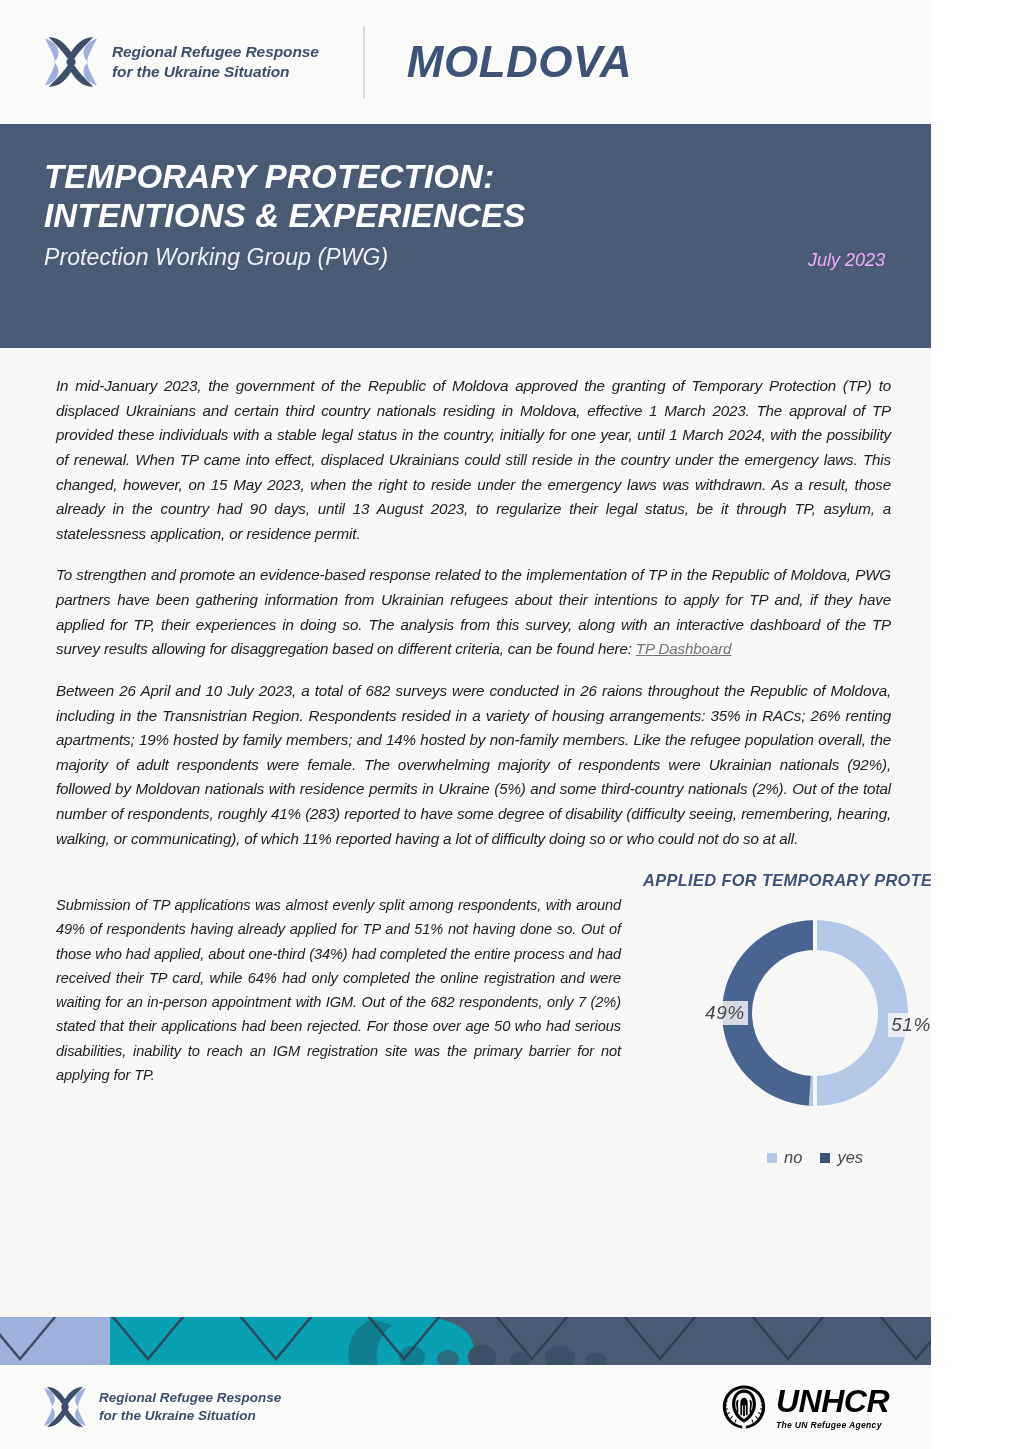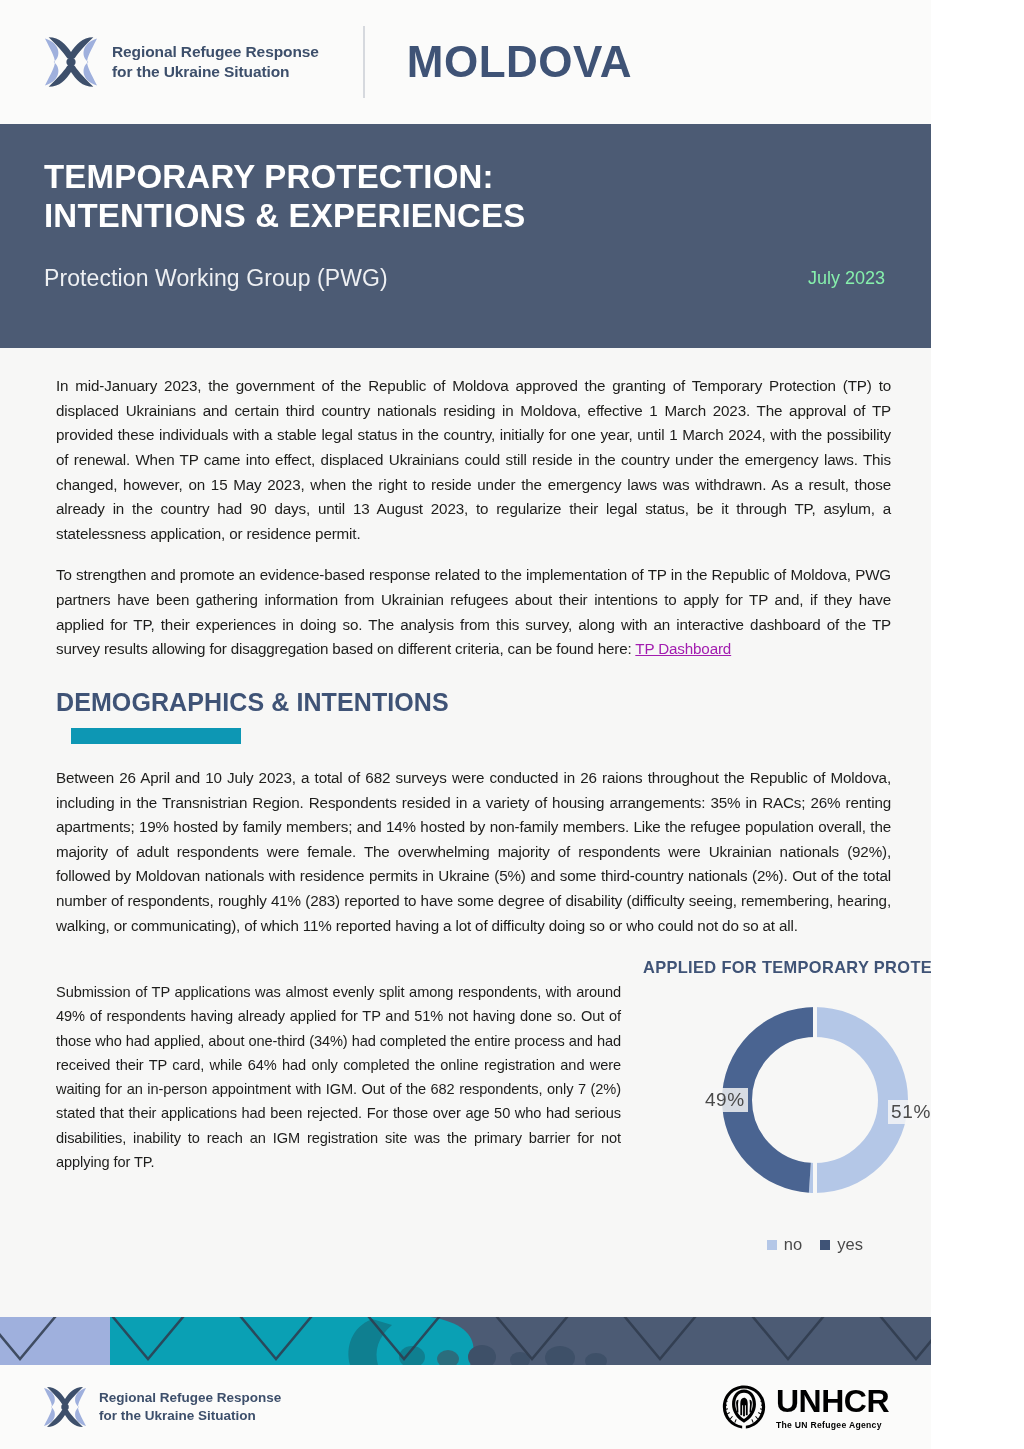--- a/index.html
+++ b/index.html
@@ -10,20 +10,21 @@
     background: #ffffff;
     font-family: "Liberation Sans", sans-serif;
   }
 
   .page {
     position: relative;
     width: 931px;
     height: 1449px;
     background: #f7f7f6;
     overflow: hidden;
+    font-style: italic;
   }
 
   
   .topbar {
     position: relative;
     height: 124px;
     background: #fbfbfa;
     display: flex;
     align-items: center;
     padding-left: 40px;
@@ -62,51 +63,51 @@
   .banner-title {
     color: #ffffff;
     font-size: 33px;
     font-weight: 700;
     line-height: 1.18;
     letter-spacing: 0.2px;
     white-space: pre-line;
   }
   .banner-sub-row {
     display: flex;
-    align-items: center;
+    align-items: flex-end;
     justify-content: space-between;
-    margin-top: 29px;
+    margin-top: 8px;
   }
   .banner-subtitle {
     color: #eef0f3;
     font-size: 23px;
     font-weight: 400;
     letter-spacing: 0.1px;
   }
   .banner-date {
-    color: #86efac;
+    color: #f0abfc;
     font-size: 18px;
     font-weight: 400;
     padding-right: 4px;
   }
 
   
   .body-wrap {
     padding: 26px 40px 0 56px;
   }
   p.para {
     color: #1d1d1b;
     font-size: 15.2px;
     line-height: 1.62;
     text-align: justify;
     letter-spacing: -0.15px;
   }
   p.para + p.para { margin-top: 17px; }
   .link {
-    color: #a21caf;
+    color: #737373;
     text-decoration: underline;
   }
 
   
   .section-head {
     margin-top: 26px;
   }
   .section-title {
     color: #3f5376;
     font-size: 25px;
@@ -254,24 +255,20 @@
       <div class="banner-date">July 2023</div>
     </div>
   </div>
 
   <div class="body-wrap">
 
     <p class="para">In mid-January 2023, the government of the Republic of Moldova approved the granting of Temporary Protection (TP) to displaced Ukrainians and certain third country nationals residing in Moldova, effective 1 March 2023. The approval of TP provided these individuals with a stable legal status in the country, initially for one year, until 1 March 2024, with the possibility of renewal. When TP came into effect, displaced Ukrainians could still reside in the country under the emergency laws. This changed, however, on 15 May 2023, when the right to reside under the emergency laws was withdrawn.  As a result, those already in the country had 90 days, until 13 August 2023, to regularize their legal status, be it through TP, asylum, a statelessness application, or residence permit.</p>
 
     <p class="para"><span>To strengthen and promote an evidence-based response related to the implementation of TP in the Republic of Moldova, PWG partners have been gathering information from Ukrainian refugees about their intentions to apply for TP and, if they have applied for TP, their experiences in doing so. The analysis from this survey, along with an interactive dashboard of the TP survey results allowing for disaggregation based on different criteria, can be found here: </span><a class="link" href="#">TP Dashboard </a></p>
 
-    <div class="section-head">
-      <div class="section-title">DEMOGRAPHICS &amp; INTENTIONS</div>
-      <div class="section-rule"></div>
-    </div>
 
     <p class="para demo-para">Between 26 April and 10 July 2023, a total of 682 surveys were conducted in 26 raions throughout the Republic of Moldova, including in the Transnistrian Region. Respondents resided in a variety of housing arrangements: 35% in RACs; 26% renting apartments; 19% hosted by family members; and 14% hosted by non-family members. Like the refugee population overall, the majority of adult respondents were female. The overwhelming majority of respondents were Ukrainian nationals (92%), followed by Moldovan nationals with residence permits in Ukraine (5%) and some third-country nationals (2%). Out of the total number of respondents, roughly 41% (283) reported to have some degree of disability (difficulty seeing, remembering, hearing, walking, or communicating), of which 11% reported having a lot of difficulty doing so or who could not do so at all.</p>
 
     <div class="cols">
 
       <div class="col-left">
         <p>Submission of TP applications was almost evenly split among respondents, with around 49% of respondents having already applied for TP and 51% not having done so. Out of those who had applied, about one-third (34%) had completed the entire process and had received their TP card, while 64% had only completed the online registration and were waiting for an in-person appointment with IGM. Out of the 682 respondents, only 7 (2%) stated that their applications had been rejected. For those over age 50 who had serious disabilities, inability to reach an IGM registration site was the primary barrier for not applying for TP.</p>
       </div>
 
       <div class="col-right">

